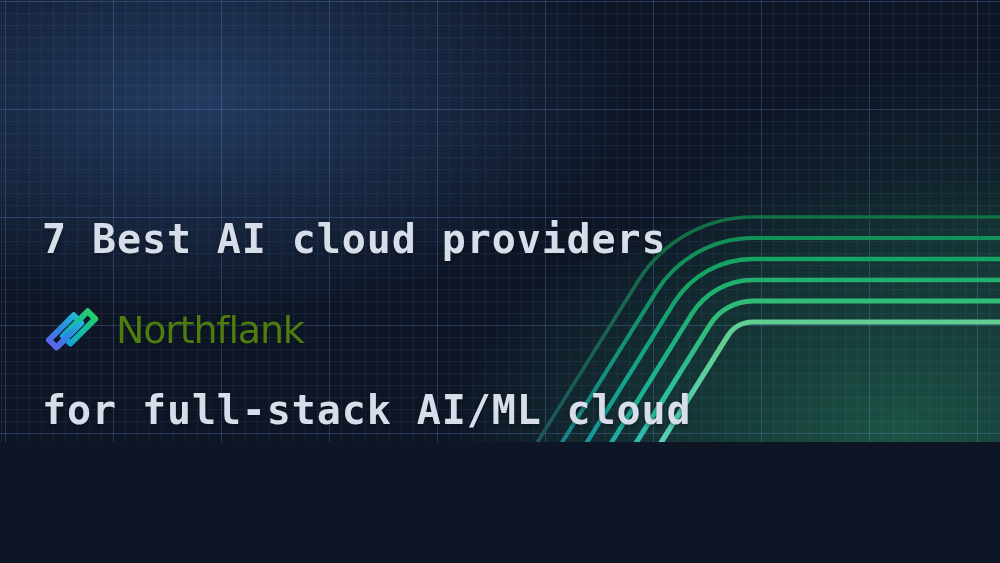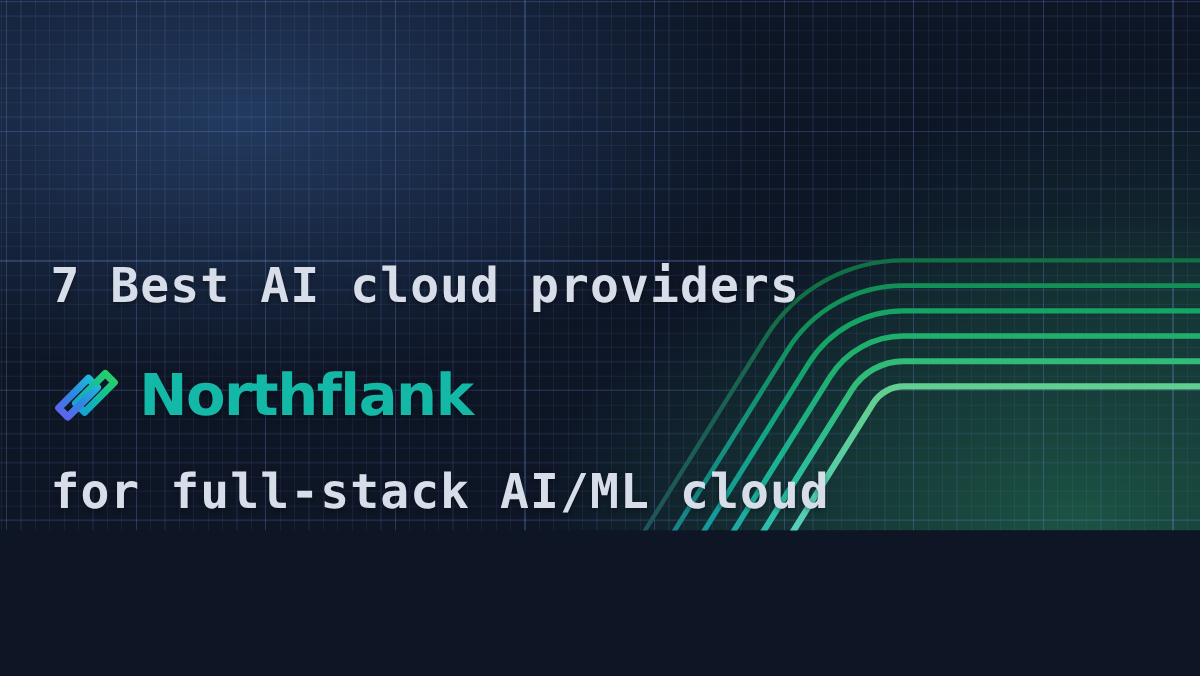--- a/index.html
+++ b/index.html
@@ -48,24 +48,24 @@
   .logo {
     position: absolute;
     left: 43px; top: 306px;
     display: flex;
     align-items: center;
     gap: 13px;
   }
   .logo-mark { display: block; }
   .logo-word {
     font-family: "DejaVu Sans", sans-serif;
-    font-weight: 700;
-    font-size: 48px;
+    font-weight: 400;
+    font-size: 38px;
     letter-spacing: -1.2px;
-    color: #14b8a6;
+    color: #4d7c0f;
     text-shadow: 0 2px 5px rgba(0,0,0,0.4);
     line-height: 48px;
   }
 </style>
 </head>
 <body>
 
 <div class="stage">
 
   <div class="bg-grid"></div>

